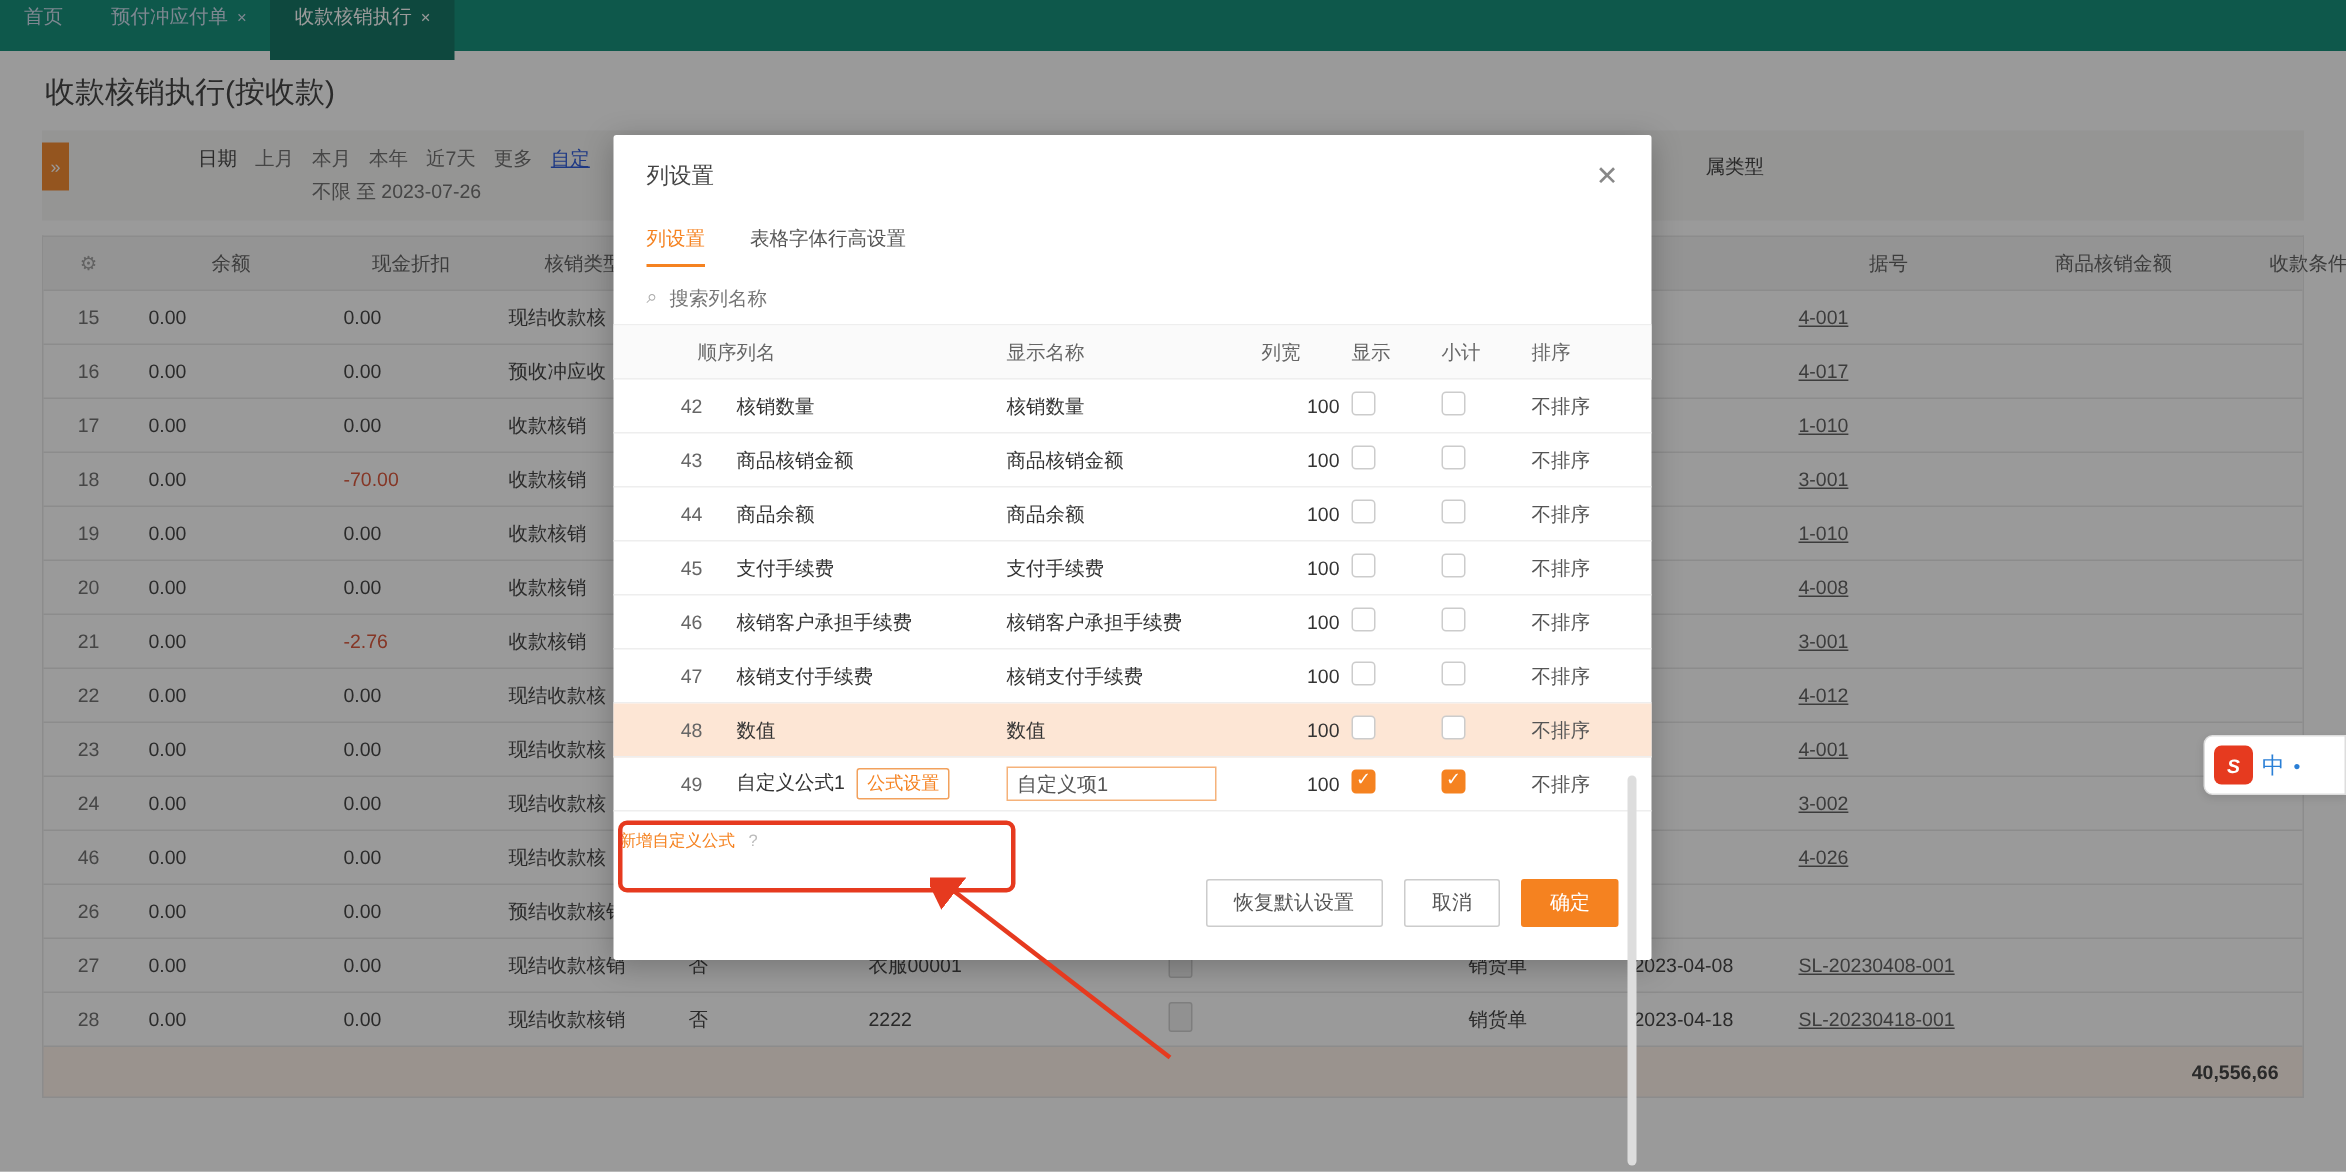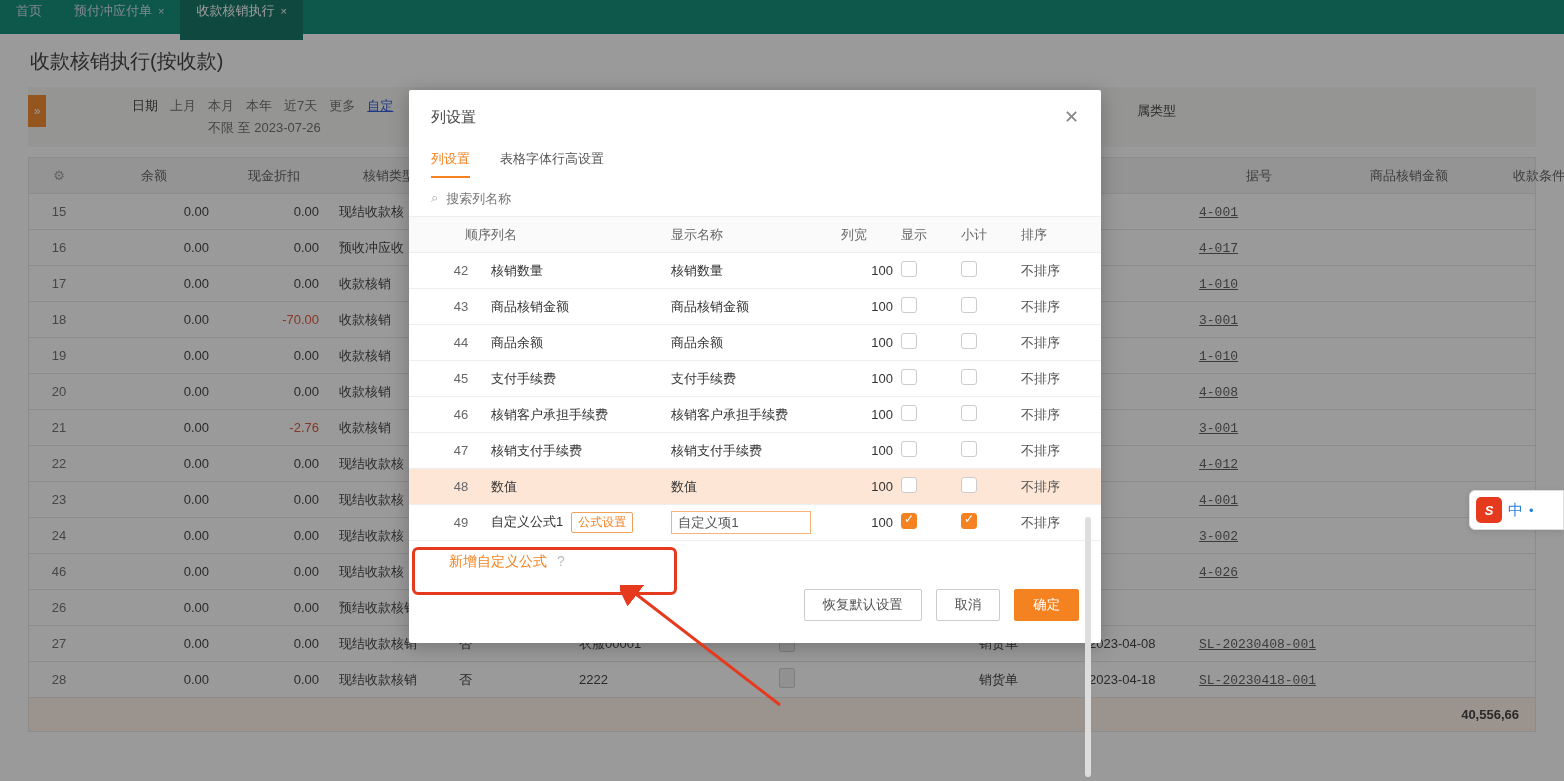--- a/index.html
+++ b/index.html
@@ -25,23 +25,23 @@
 .subtype { position: absolute; right: 360px; top: 15px; color: #333; }
 .filter-line2 { padding-left: 166px; color: #666; margin-top: 4px; }
 
 
 .table-wrap { margin: 10px 28px 0; border: 1px solid #e5e5e5; border-bottom: none; }
 .thead, .trow { display: grid; grid-template-columns: 60px 130px 110px 120px 120px 200px 200px 110px 110px 140px 160px 100px 100px 90px; align-items: center; height: 36px; border-bottom: 1px solid #e5e5e5; }
 .thead { background: #f5f5f5; font-weight: 500; color: #555; }
 .thead > div, .trow > div { padding: 0 10px; white-space: nowrap; overflow: hidden; text-overflow: ellipsis; }
 .th-gear { text-align: center; color: #999; }
 .trow .rn { text-align: center; color: #666; }
-.trow .num { text-align: right; }
+.trow .num { }
 .red { color: #d94a2c; }
-.link { color: #555; text-decoration: underline; cursor: pointer; font-family: Liberation Mono, monospace; }
+.link { color: #555; text-decoration: underline; cursor: pointer; }
 .tfoot { display: flex; justify-content: flex-end; align-items: center; height: 34px; background: #fff3e9; border: 1px solid #e5e5e5; border-top: none; margin: 0 28px; padding-right: 16px; font-weight: 700; color: #333; }
 
 
 .thumb { display: inline-block; width: 16px; height: 20px; background: #eee; border: 1px solid #ccc; border-radius: 2px; }
 
 
 .mask { position: absolute; inset: 0; background: rgba(30,30,30,0.45); }
 
 
 .modal { position: absolute; left: 409px; top: 90px; width: 692px; background: #fff; border-radius: 2px; box-shadow: 0 4px 20px rgba(0,0,0,0.25); }
@@ -63,21 +63,21 @@
 .cols-row .sort { color: #555; }
 .cols-row.sel { background: #fde6d5; }
 .chk { display: inline-block; width: 16px; height: 16px; border: 1px solid #ccc; border-radius: 3px; background: #fff; }
 .chk.on { background: #f58220; border-color: #f58220; position: relative; }
 .chk.on::after { content: "✓"; color: #fff; position: absolute; left: 2px; top: -2px; font-size: 12px; }
 .formula-btn { display: inline-block; border: 1px solid #f2a15d; color: #f58220; padding: 1px 6px; margin-left: 8px; border-radius: 2px; font-size: 12px; cursor: pointer; }
 .dname-input { border: 1px solid #f5b27a; padding: 3px 6px; color: #555; outline: none; width: 140px; }
 
 .scroll-ind { position: absolute; right: 10px; top: 300px; width: 6px; height: 260px; background: #ddd; border-radius: 3px; }
 
-.add-formula { padding: 12px 40px 0; color: #f58220; font-size: 14px; }
+.add-formula { padding: 12px 4px 0; color: #f58220; font-size: 11px; }
 .add-formula .q { margin-left: 6px; color: #bbb; }
 
 .modal-foot { display: flex; justify-content: flex-end; gap: 14px; padding: 18px 22px 22px; }
 .btn { padding: 6px 18px; border: 1px solid #ccc; background: #fff; color: #555; border-radius: 2px; cursor: pointer; }
 .btn.primary { background: #f58220; border-color: #f58220; color: #fff; }
 
 
 .anno-box { position: absolute; left: 412px; top: 547px; width: 265px; height: 48px; border: 3px solid #e63a1f; border-radius: 6px; pointer-events: none; }
 .anno-arrow { position: absolute; left: 620px; top: 585px; pointer-events: none; }
 

